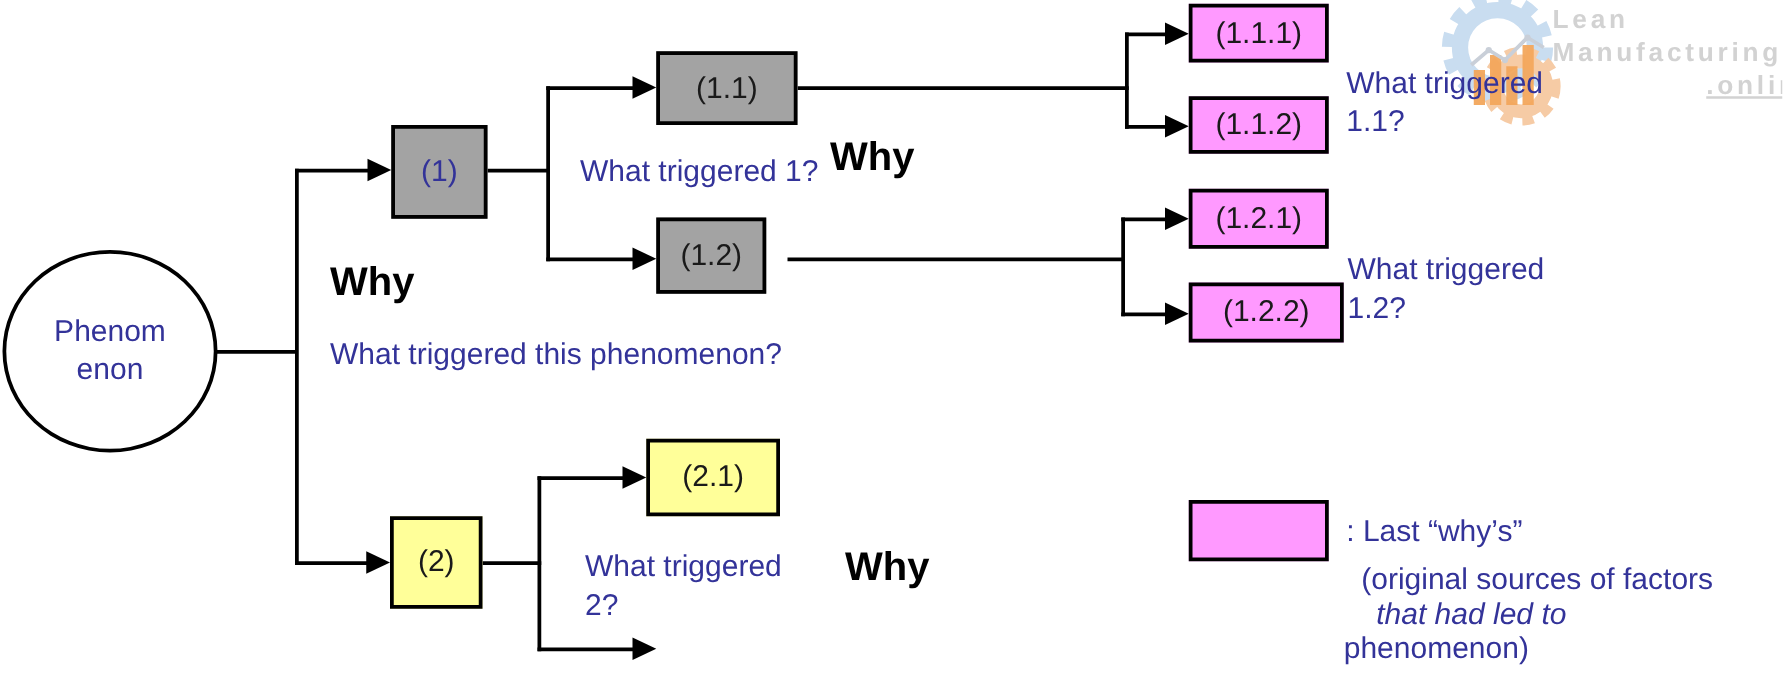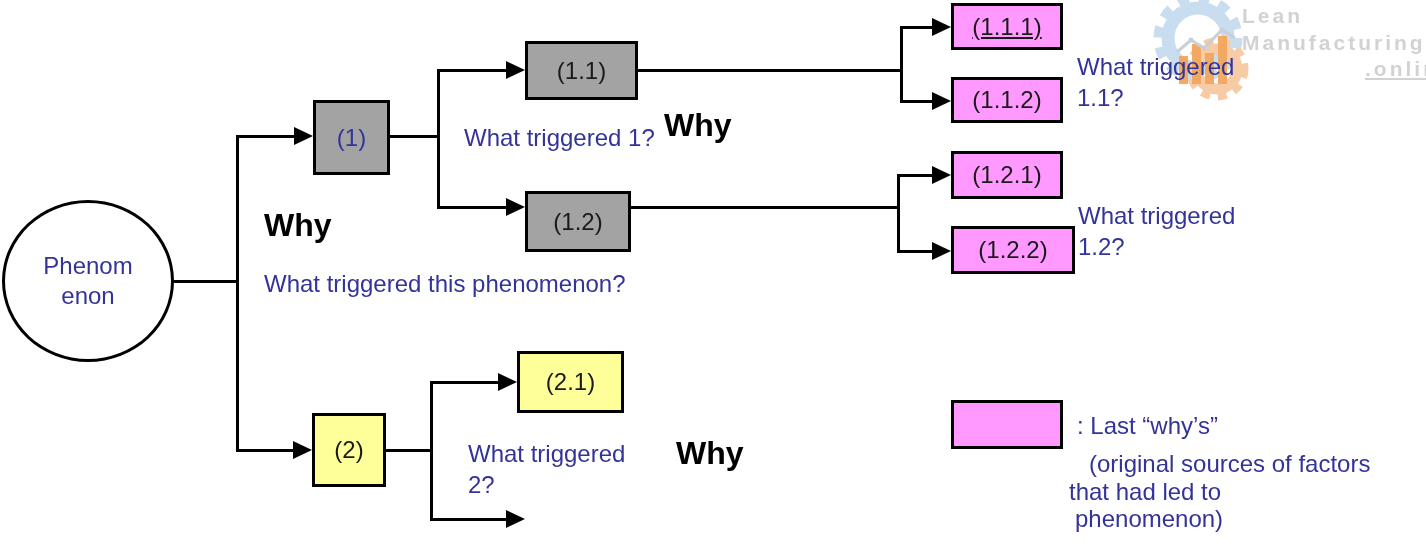--- a/index.html
+++ b/index.html
@@ -106,24 +106,24 @@
   <div class="ah" style="left:293px;top:441px;"></div>
   <div class="ah" style="left:498px;top:373px;"></div>
   <div class="ah" style="left:506px;top:510px;"></div>
 
   <div class="node green bluetext" style="left:313px;top:100px;width:77px;height:75px;">
     <span>(1)</span>
   </div>
   <div class="node green" style="left:525px;top:41px;width:113px;height:59px;">
     <span>(1.1)</span>
   </div>
-  <div class="node green" style="left:525px;top:191px;width:106px;height:61px;">
+  <div class="node green" style="left:525px;top:174px;width:88px;height:61px;">
     <span>(1.2)</span>
   </div>
-  <div class="node pink" style="left:951px;top:3px;width:112px;height:47px;text-decoration:underline;">
+  <div class="node pink" style="left:951px;top:3px;width:112px;height:47px;">
     <span>(1.1.1)</span>
   </div>
   <div class="node pink" style="left:951px;top:77px;width:112px;height:46px;">
     <span>(1.1.2)</span>
   </div>
   <div class="node pink" style="left:951px;top:151px;width:112px;height:48px;">
     <span>(1.2.1)</span>
   </div>
   <div class="node pink" style="left:951px;top:226px;width:124px;height:48px;">
     <span>(1.2.2)</span>
@@ -143,16 +143,16 @@
 1.1?</div>
   <div class="q pre" style="left:1078px;top:200px;">What triggered
 1.2?</div>
   <div class="q pre" style="left:468px;top:438px;">What triggered
 2?</div>
   <div class="why" style="left:676px;top:435px;">Why</div>
 
   <div class="legend-swatch"></div>
   <div class="legend-line" style="left:1077px;top:412px;">: Last “why’s”</div>
   <div class="legend-line" style="left:1089px;top:450px;">(original sources of factors</div>
-  <div class="legend-line" style="left:1069px;top:478px;">that had led to</div>
+  <div class="legend-line" style="left:1101px;top:478px;font-style:italic;">that had led to</div>
   <div class="legend-line" style="left:1075px;top:505px;">phenomenon)</div>
 
 </div>
 
 </body></html>

